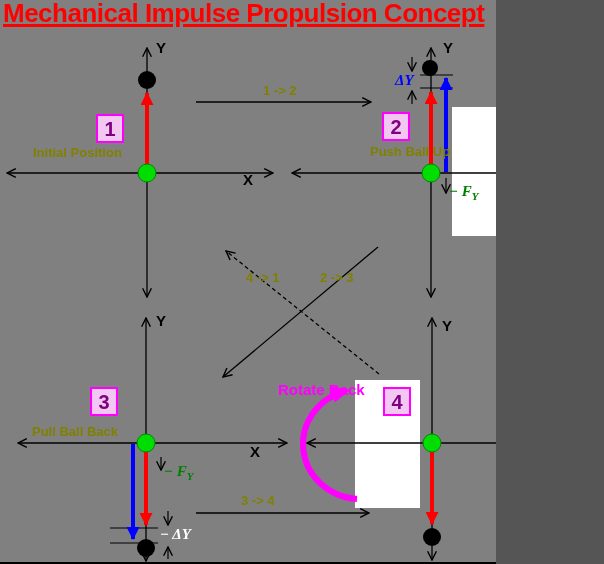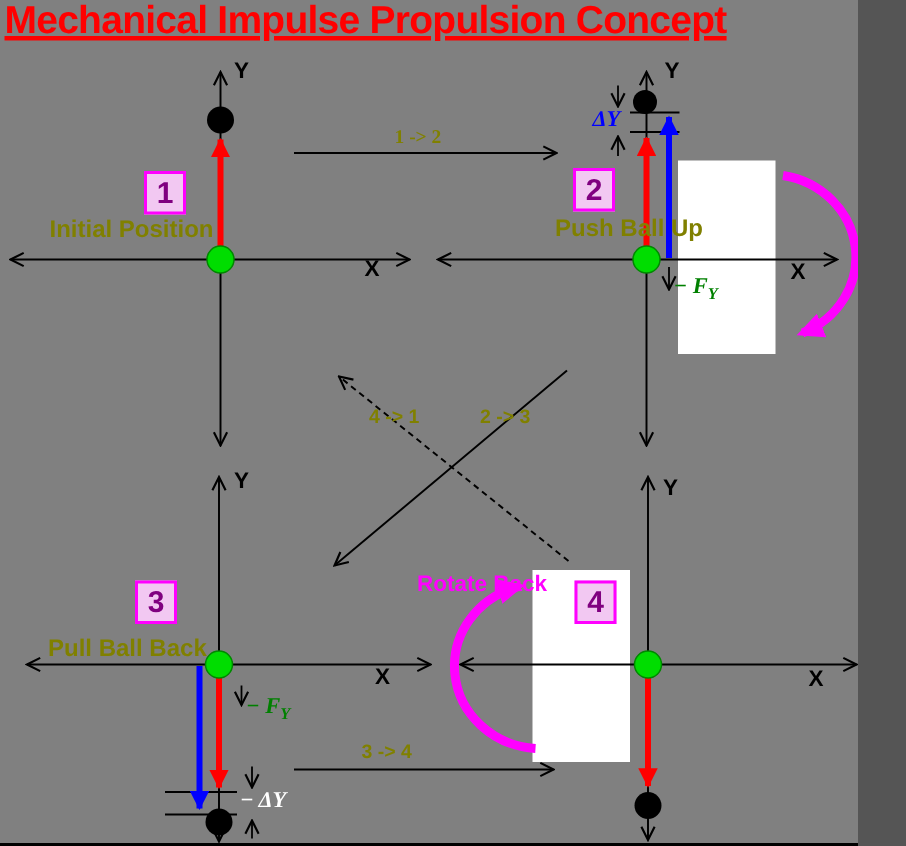--- a/index.html
+++ b/index.html
@@ -1,27 +1,27 @@
 <!DOCTYPE html>
 <html><head>
 <meta charset="utf-8">
 <style>
   html,body{margin:0;padding:0;background:#555;}
   #stage{
-    position:relative;width:572px;height:564px;background:#808080;
+    position:relative;width:496px;height:564px;background:#808080;
     overflow:hidden;font-family:"Liberation Sans",sans-serif;
   }
   #stage svg{position:absolute;left:0;top:0;}
   .abs{position:absolute;white-space:nowrap;}
   .title{
     font-size:26px;font-weight:bold;color:#ff0000;letter-spacing:-0.5px;
     text-decoration:underline;text-decoration-thickness:3px;text-underline-offset:2px;
     line-height:26px;
   }
-  .cap{font-size:16px;font-weight:bold;color:#808000;}
+  .cap{font-size:13px;font-weight:bold;color:#808000;}
   .trans{font-size:13px;font-weight:bold;color:#808000;}
   .axlbl{font-size:15px;font-weight:bold;color:#000000;line-height:15px;}
   .maglbl{font-size:15px;font-weight:bold;color:#ff00ff;}
   .numbox{
     width:28px;height:29px;background:#f2c8f2;border:2px solid #ff00ff;
     color:#800080;font-size:20px;font-weight:bold;text-align:center;line-height:27px;
     box-sizing:border-box;
   }
   .math{font-family:"Liberation Serif",serif;font-style:italic;font-weight:bold;font-size:15px;line-height:15px;}
   .math sub{font-size:11px;}
@@ -120,21 +120,21 @@
   <div class="abs numbox" style="left:382px;top:112px;">2</div>
   <div class="abs numbox" style="left:90px;top:387px;">3</div>
   <div class="abs numbox" style="left:383px;top:387px;">4</div>
 
   <div class="abs cap" style="left:33px;top:145px;">Initial Position</div>
   <div class="abs cap" style="left:326px;top:144px;padding-left:44px;">Push Ball Up</div>
   <div class="abs cap" style="left:32px;top:424px;">Pull Ball Back</div>
 
   <div class="abs maglbl" style="left:278px;top:381px;">Rotate Back</div>
 
-  <div class="abs trans" style="left:263px;top:83px;font-family:Liberation Serif, serif;">1 -&gt; 2</div>
+  <div class="abs trans" style="left:263px;top:83px;">1 -&gt; 2</div>
   <div class="abs trans" style="left:320px;top:270px;">2 -&gt; 3</div>
   <div class="abs trans" style="left:246px;top:270px;">4 -&gt; 1</div>
   <div class="abs trans" style="left:241px;top:493px;">3 -&gt; 4</div>
 
   <div class="abs math m-blue" style="left:395px;top:73px;">ΔY</div>
   <div class="abs math m-green" style="left:449px;top:184px;"><span>− F</span><sub>Y</sub></div>
   <div class="abs math m-green" style="left:164px;top:464px;"><span>− F</span><sub>Y</sub></div>
   <div class="abs math m-red" style="left:160px;top:527px;">− ΔY</div>
 
 </div>

